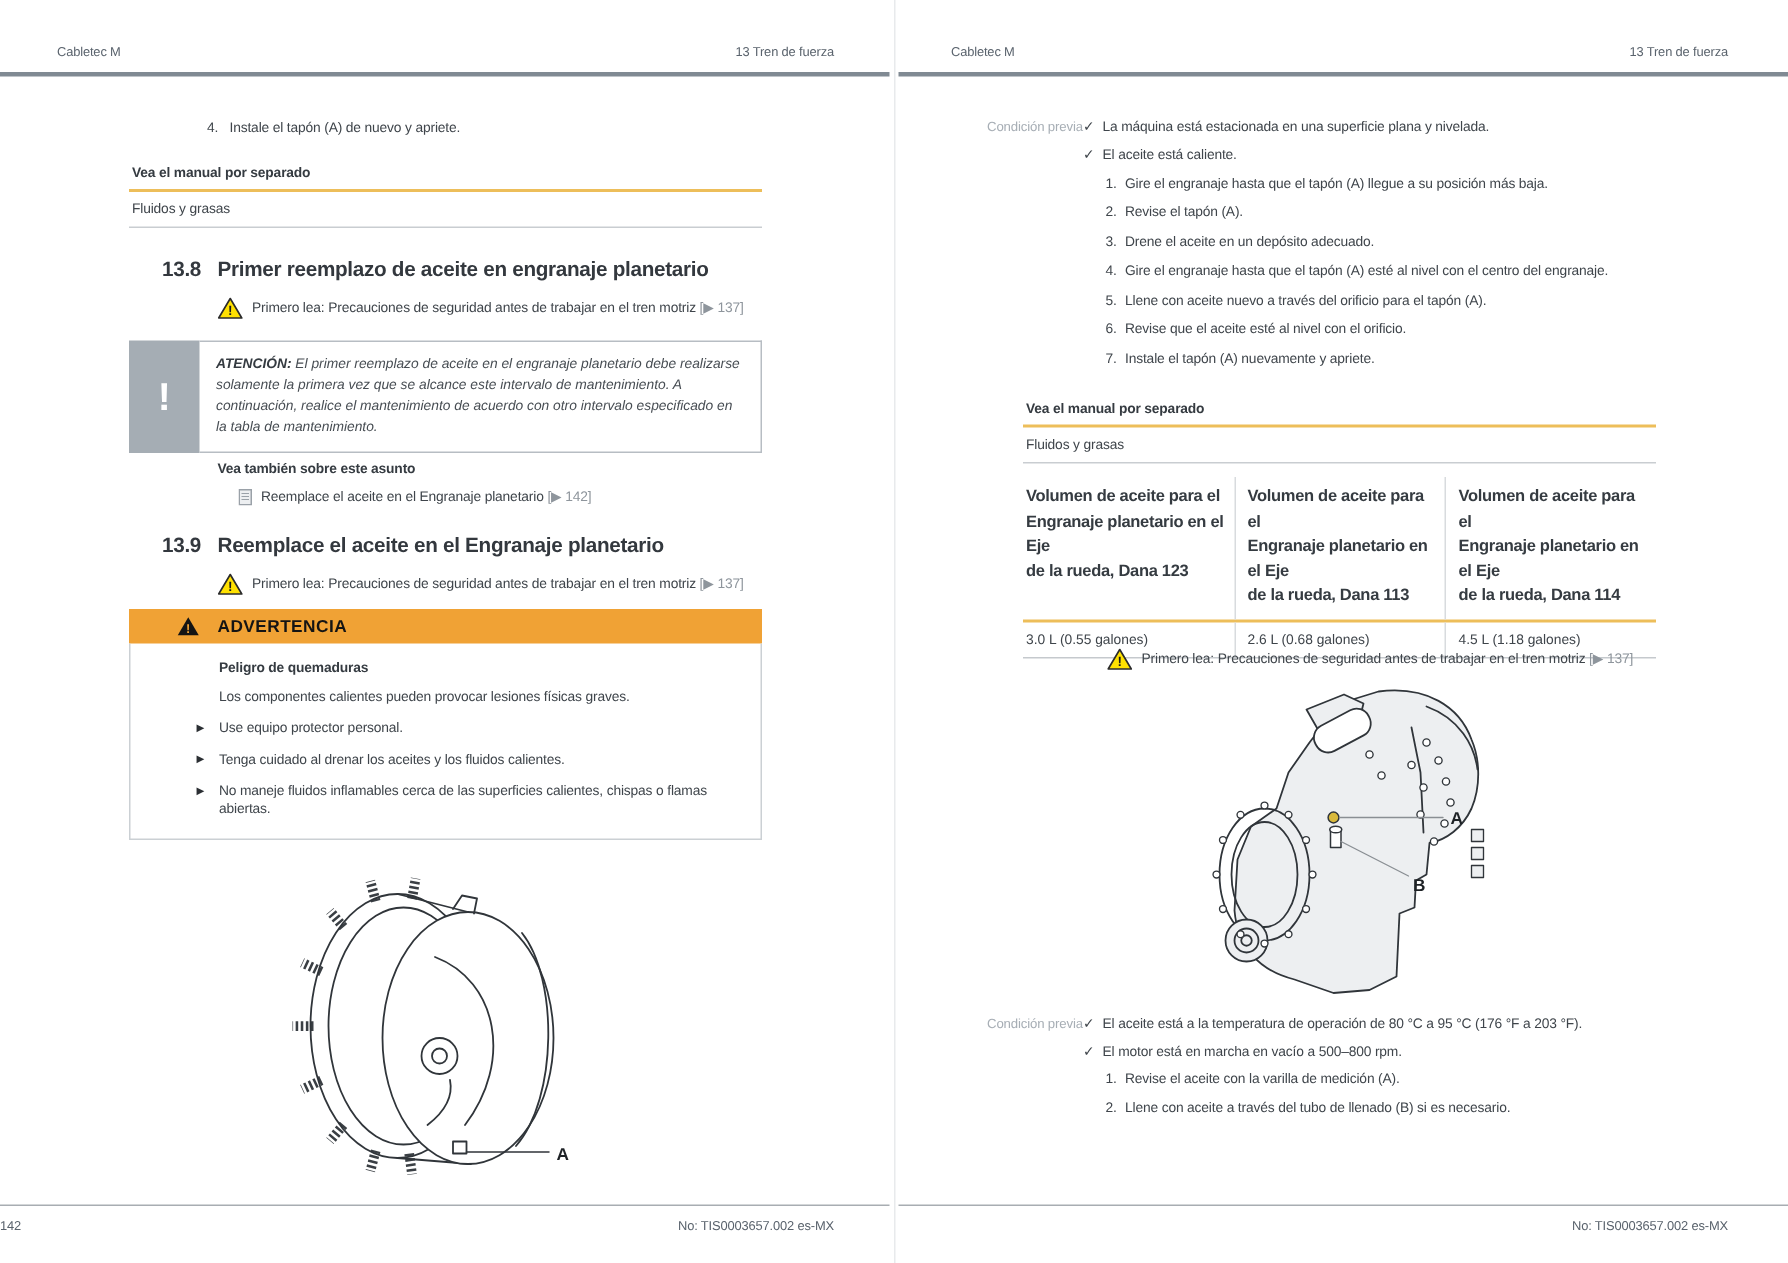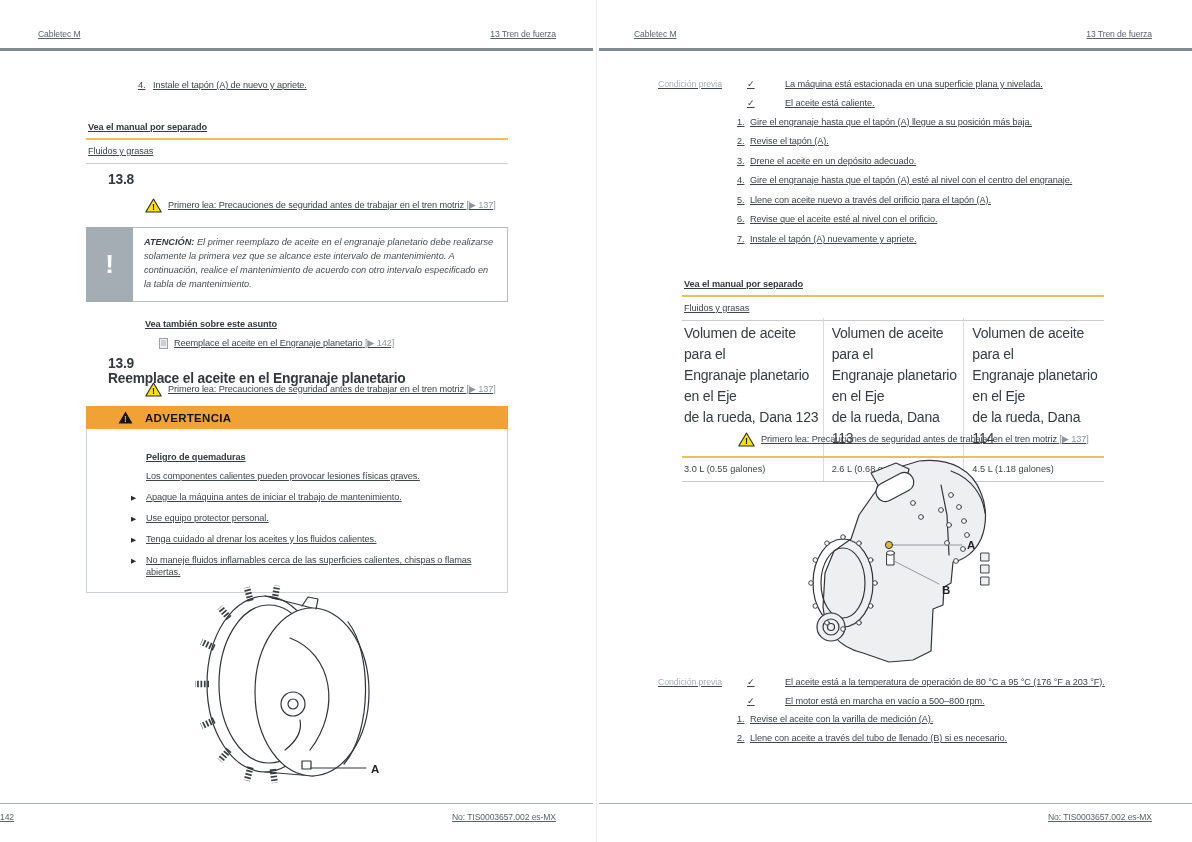--- a/index.html
+++ b/index.html
@@ -1,47 +1,47 @@
 <!DOCTYPE html>
 <html><head>
 <meta charset="utf-8">
 <style>
   html,body{margin:0;padding:0;background:#ffffff;}
   body{font-family:"Liberation Sans",sans-serif;}
   .stage{position:relative;width:1192px;height:842px;background:#ffffff;overflow:hidden;}
   .page{position:absolute;top:0;width:596px;height:842px;}
   .abs{position:absolute;}
-  .t{font-size:9.2px;line-height:1.3;color:#3F454B;letter-spacing:-0.1px;white-space:nowrap;text-decoration:underline;}
+  .t{font-size:9.2px;line-height:1.3;color:#3F454B;letter-spacing:-0.1px;white-space:nowrap;}
   .wrap{white-space:normal;}
-  .b{font-weight:bold;color:#353B41;margin-top:12px;}
+  .b{font-weight:bold;color:#353B41;}
   .small{font-size:8.6px;color:#5A636D;}
   .graylbl{color:#A7AEB5;font-size:8.8px;}
   .ref{color:#8E959C;}
-  .h2{font-weight:bold;font-size:13.8px;color:#33383E;letter-spacing:-0.2px;white-space:nowrap;display:flex;flex-direction:column;}
+  .h2{font-weight:bold;font-size:13.8px;color:#33383E;letter-spacing:-0.2px;white-space:nowrap;display:flex;}
   .hrule{height:3px;background:#808A93;}
   .frule{height:1px;background:#A8ADB2;}
   .yline{height:2px;background:#EDBE5A;}
   .gline{height:1px;background:#C9CDD1;}
   .row{display:flex;align-items:flex-start;}
   .num{display:inline-block;}
   .readfirst{display:flex;align-items:center;gap:6px;}
   .att-box{display:flex;align-items:stretch;}
   .att-bang{width:47px;background:#A5ADB4;color:#ffffff;display:flex;align-items:center;justify-content:center;font-size:26px;font-weight:bold;}
   .att-text{flex:1;border:1px solid #B7BDC3;border-left:none;padding:8px 11px 9px 11px;font-style:italic;font-size:9.2px;line-height:1.52;color:#474D53;}
   .warn-banner{height:23px;background:#F0A235;display:flex;align-items:center;padding-left:32px;gap:12px;}
   .warn-label{font-weight:bold;font-size:11.5px;color:#141414;letter-spacing:0.3px;}
   .warn-body{border:1px solid #CBD0D4;border-top:none;padding:11px 10px 13px 0;}
   .warn-item{position:relative;padding-left:59px;margin-bottom:7px;}
   .bullet{position:absolute;left:44px;top:2px;font-size:6.8px;color:#2B2F33;}
-  .cond-row{display:flex;gap:25px;}
+  .cond-row{display:flex;}
   .cond-label{display:inline-block;width:64px;}
   .cond-check{display:inline-block;width:13px;color:#3F454B;}
   .tbl{width:422px;}
   .tbl-grid{display:grid;grid-template-columns:1fr 1fr 1fr;}
-  .tbl-hcell{font-weight:normal;font-size:14px;line-height:1.5;letter-spacing:-0.2px;color:#353B41;white-space:pre-line;padding:5px 4px 7px 8px;}
+  .tbl-hcell{font-weight:bold;font-size:11px;line-height:1.5;letter-spacing:-0.2px;color:#353B41;white-space:pre-line;padding:5px 4px 7px 8px;}
   .tbl-vcell{font-size:9.2px;color:#3F454B;padding:6px 4px 7px 8px;white-space:nowrap;}
   .cell-first{padding-left:2px;}
   .cell-sep{border-left:1px solid #D8DBDE;}
   .divider{position:absolute;left:596px;top:0;width:1px;height:842px;background:#E8EAEC;}
   svg text{font-family:"Liberation Sans",sans-serif;}
 </style>
 </head>
 <body>
 
 <div class="stage">
@@ -59,20 +59,21 @@
 
     <div class="abs" style="left:86px;top:110px;width:422px;">
       <div class="t b" style="padding-left:2px;">Vea el manual por separado</div>
       <div class="yline" style="margin-top:4px;"></div>
       <div class="t" style="padding:6px 0 0 2px;">Fluidos y grasas</div>
       <div class="gline" style="margin-top:5px;"></div>
     </div>
 
     <div class="abs h2" style="left:108px;top:172px;">
       <span style="width:37px;">13.8</span>
+      <span>Primer reemplazo de aceite en engranaje planetario</span>
     </div>
 
     <div class="abs readfirst" style="left:145px;top:198px;">
       <svg width="17" height="15" viewBox="0 0 17 15">
         <polygon points="8.5,1 16.2,14 0.8,14" fill="#FFE101" stroke="#2B2B2B" stroke-width="1.1" stroke-linejoin="round"></polygon>
         <text x="8.5" y="12.2" text-anchor="middle" font-size="9" font-weight="bold" fill="#1A1A1A">!</text>
       </svg>
       <span class="t"><span>Primero lea: Precauciones de seguridad antes de trabajar en el tren motriz</span> <span class="ref">[▶ 137]</span></span>
     </div>
 
@@ -113,21 +114,20 @@
       <div class="warn-banner">
         <svg width="15" height="13" viewBox="0 0 15 13">
           <polygon points="7.5,0.5 14.5,12.5 0.5,12.5" fill="#141414"></polygon>
           <text x="7.5" y="11" text-anchor="middle" font-size="8.5" font-weight="bold" fill="#F0A235">!</text>
         </svg>
         <span class="warn-label">ADVERTENCIA</span>
       </div>
       <div class="warn-body">
         <div class="t b warn-item">Peligro de quemaduras</div>
         <div class="t warn-item" style="margin-bottom:9px;">Los componentes calientes pueden provocar lesiones físicas graves.</div>
-        <div class="t warn-item wrap" style="margin-bottom:9px;"><span class="bullet">▶</span><span>Apague la máquina antes de iniciar el trabajo de mantenimiento.</span></div>
         <div class="t warn-item wrap" style="margin-bottom:9px;"><span class="bullet">▶</span><span>Use equipo protector personal.</span></div>
         <div class="t warn-item wrap" style="margin-bottom:9px;"><span class="bullet">▶</span><span>Tenga cuidado al drenar los aceites y los fluidos calientes.</span></div>
         <div class="t warn-item wrap" style="margin-bottom:0;width:355px;"><span class="bullet">▶</span><span>No maneje fluidos inflamables cerca de las superficies calientes, chispas o flamas abiertas.</span></div>
       </div>
     </div>
 
     <svg class="abs" style="left:190px;top:580px;" width="200" height="212" viewBox="0 0 200 212">
       <g stroke="#30353A" fill="none" stroke-width="1.2" stroke-linejoin="round" stroke-linecap="round">
 
         <g stroke="#3A3F44" stroke-width="6.5" stroke-dasharray="1.7 1.7" stroke-linecap="butt">

